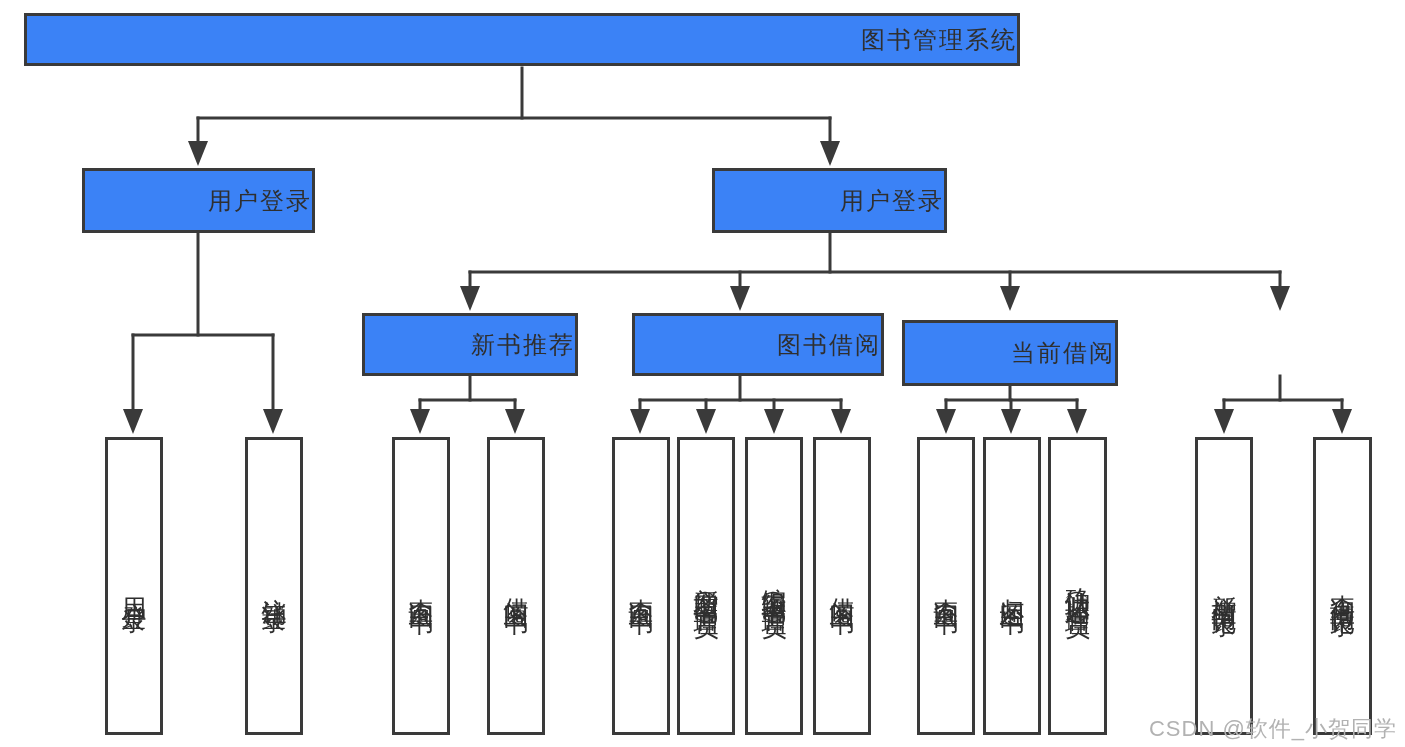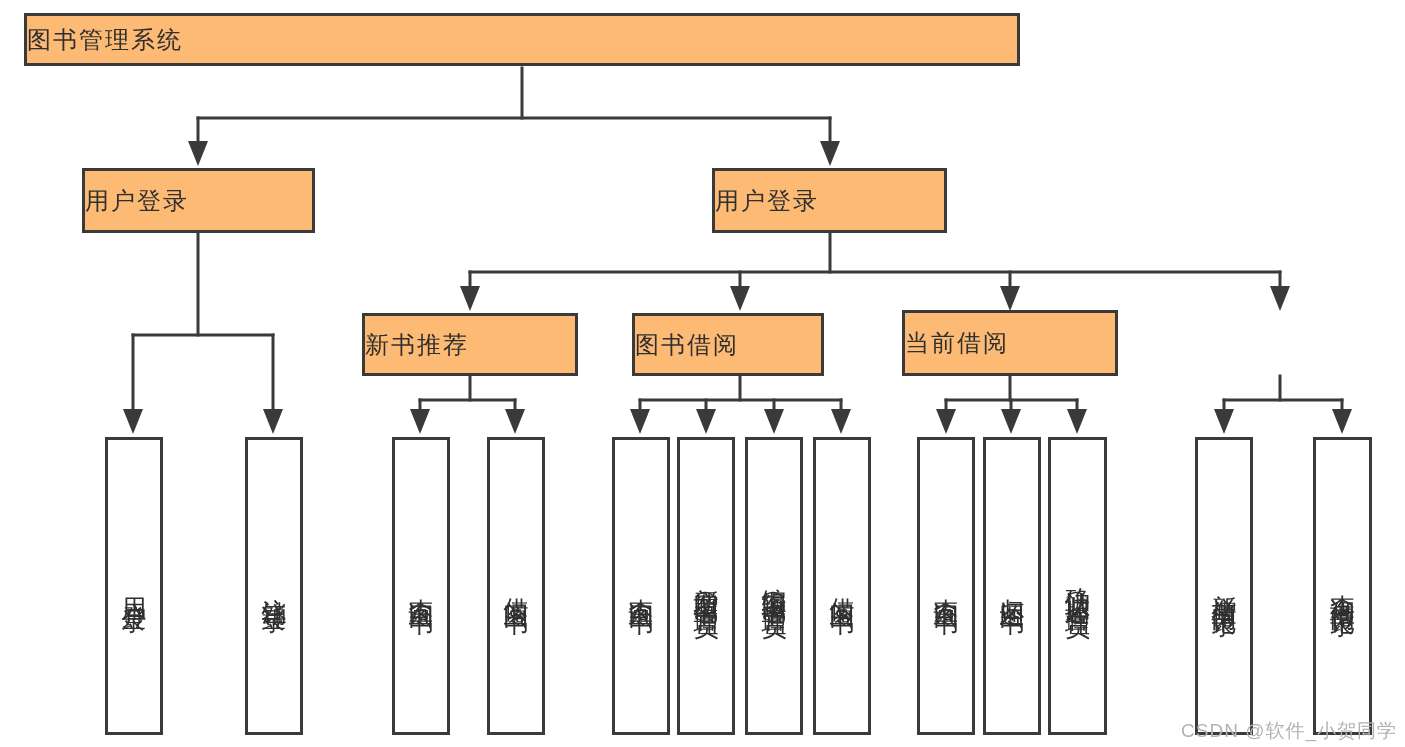--- a/index.html
+++ b/index.html
@@ -19,24 +19,24 @@
     position: absolute;
     left: 0;
     top: 0;
     width: 1405px;
     height: 747px;
   }
   .node {
     position: absolute;
     box-sizing: border-box;
     border: 3px solid #3a3a3a;
-    background: #fdba74;
+    background: #3b82f6;
     display: flex;
     align-items: center;
-    justify-content: flex-start;
+    justify-content: flex-end;
     color: #2f2f2f;
     font-size: 24px;
     letter-spacing: 2px;
     white-space: nowrap;
   }
   .leaf {
     position: absolute;
     box-sizing: border-box;
     top: 437px;
     width: 58px;
@@ -52,21 +52,21 @@
     font-size: 25px;
     letter-spacing: 4px;
     line-height: 1;
     color: #2f2f2f;
     white-space: nowrap;
   }
   .watermark {
     position: absolute;
     right: 8px;
     bottom: 3px;
-    font-size: 19px;
+    font-size: 22px;
     letter-spacing: 1px;
     color: #b2b2b2;
     white-space: nowrap;
   }
 </style>
 </head>
 <body>
 
 <div class="canvas">
 
@@ -148,24 +148,24 @@
   <div class="node" style="left:82px; top:168px; width:233px; height:65px;">
     <span>用户登录</span>
   </div>
   <div class="node" style="left:712px; top:168px; width:235px; height:65px;">
     <span>用户登录</span>
   </div>
 
   <div class="node" style="left:362px; top:313px; width:216px; height:63px;">
     <span>新书推荐</span>
   </div>
-  <div class="node" style="left:632px; top:313px; width:192px; height:63px;">
+  <div class="node" style="left:632px; top:313px; width:252px; height:63px;">
     <span>图书借阅</span>
   </div>
-  <div class="node" style="left:902px; top:310px; width:216px; height:66px;">
+  <div class="node" style="left:902px; top:320px; width:216px; height:66px;">
     <span>当前借阅</span>
   </div>
 
   <div class="leaf" style="left:105px;">
     <span class="vtext">用户登录</span>
   </div>
   <div class="leaf" style="left:245px;">
     <span class="vtext">注销登录</span>
   </div>
 

